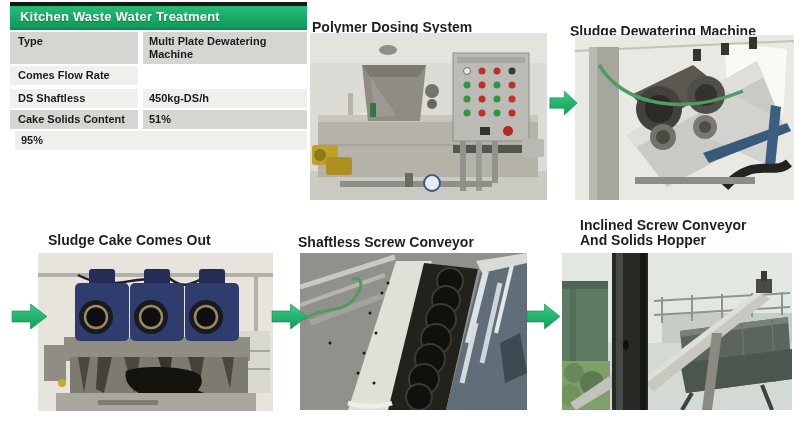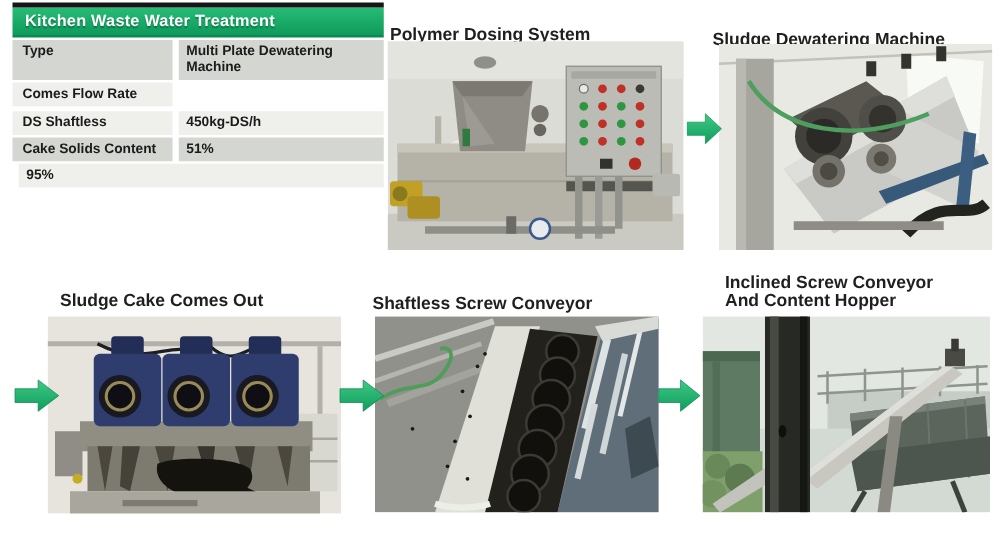--- a/index.html
+++ b/index.html
@@ -74,21 +74,21 @@
       <div class="cell value">95%</div>
     </div>
   </div>
 
   <div class="photo-title" style="left:312px; top:20px;">Polymer Dosing System</div>
   <div class="photo-title" style="left:570px; top:12px;margin-top:12px;">Sludge Dewatering Machine</div>
   <div class="photo-title" style="left:298px; top:235px;">Shaftless Screw Conveyor</div>
   <div class="photo-title" style="left:48px;  top:233px;">Sludge Cake Comes Out</div>
   <div class="photo-title" style="left:580px; top:218px;">
     <span style="display:block">Inclined Screw Conveyor</span>
-    <span style="display:block">And Content Hopper</span>
+    <span style="display:block">And Solids Hopper</span>
   </div>
 
   <div class="photo" style="left:310px; top:33px; width:237px; height:167px;">
     <svg viewBox="0 0 237 167" preserveAspectRatio="none">
       <rect width="237" height="167" fill="#dcdcd6"></rect>
       <rect width="237" height="30" fill="#e4e4de"></rect>
       <ellipse cx="78" cy="17" rx="9" ry="5" fill="#90908a"></ellipse>
       <rect y="138" width="237" height="29" fill="#cbcac2"></rect>
       <polygon points="20,96 62,76 66,82 24,102" fill="#e9e9e3"></polygon>
       <rect x="38" y="60" width="5" height="42" fill="#b5b3aa"></rect>

